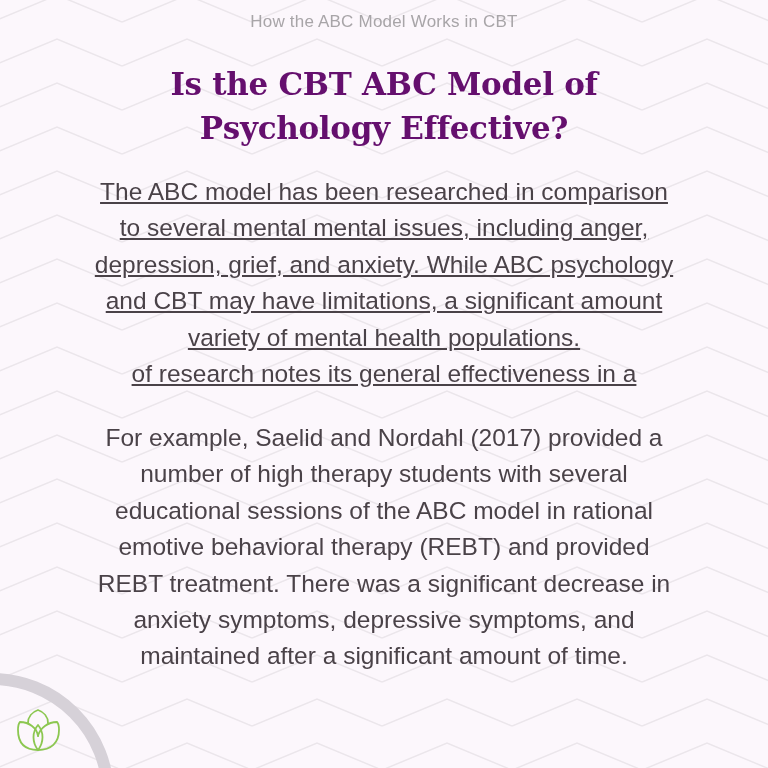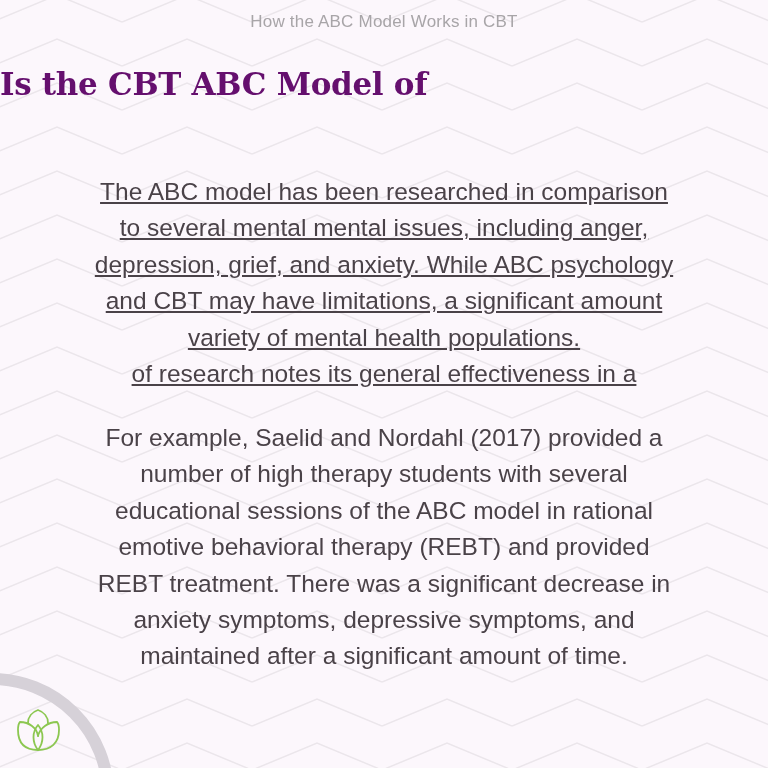--- a/index.html
+++ b/index.html
@@ -12,21 +12,21 @@
   .bg-pattern { position: absolute; left: 0; top: 0; width: 768px; height: 768px; z-index: 0; }
   .content { position: absolute; left: 0; top: 0; width: 768px; height: 768px; z-index: 2; }
   .kicker {
     position: absolute; left: 0; right: 0; top: 12px;
     text-align: center;
     font-size: 17px; color: #a8a5a8; letter-spacing: 0.2px;
     font-family: "Liberation Sans", sans-serif;
   }
   .title {
     position: absolute; left: 0; right: 0; top: 62px;
-    text-align: left;
+    text-align: center;
     font-family: "DejaVu Serif", "Liberation Serif", serif;
     font-weight: bold;
     color: #650f6e;
     font-size: 31px; line-height: 44px;
     letter-spacing: -0.3px;
   }
   .title span { display: block; }
   .para {
     position: absolute; left: 40px; right: 40px;
     text-align: center;
@@ -63,20 +63,21 @@
 
     <path d="M21,40 C15,32 15,22 21,15 C27,22 27,32 21,40"></path>
   </g>
 </svg>
 
 <div class="content">
   <div class="kicker">How the ABC Model Works in CBT</div>
 
   <h1 class="title" style="margin:0;">
     <span>Is the CBT ABC Model of</span>
+    <span>Psychology Effective?</span>
   </h1>
 
   <div class="para p1">
     <span>The ABC model has been researched in comparison</span>
     <span>to several mental mental issues, including anger,</span>
     <span>depression, grief, and anxiety. While ABC psychology</span>
     <span>and CBT may have limitations, a significant amount</span>
     <span>variety of mental health populations.</span>
     <span>of research notes its general effectiveness in a</span>
   </div>

